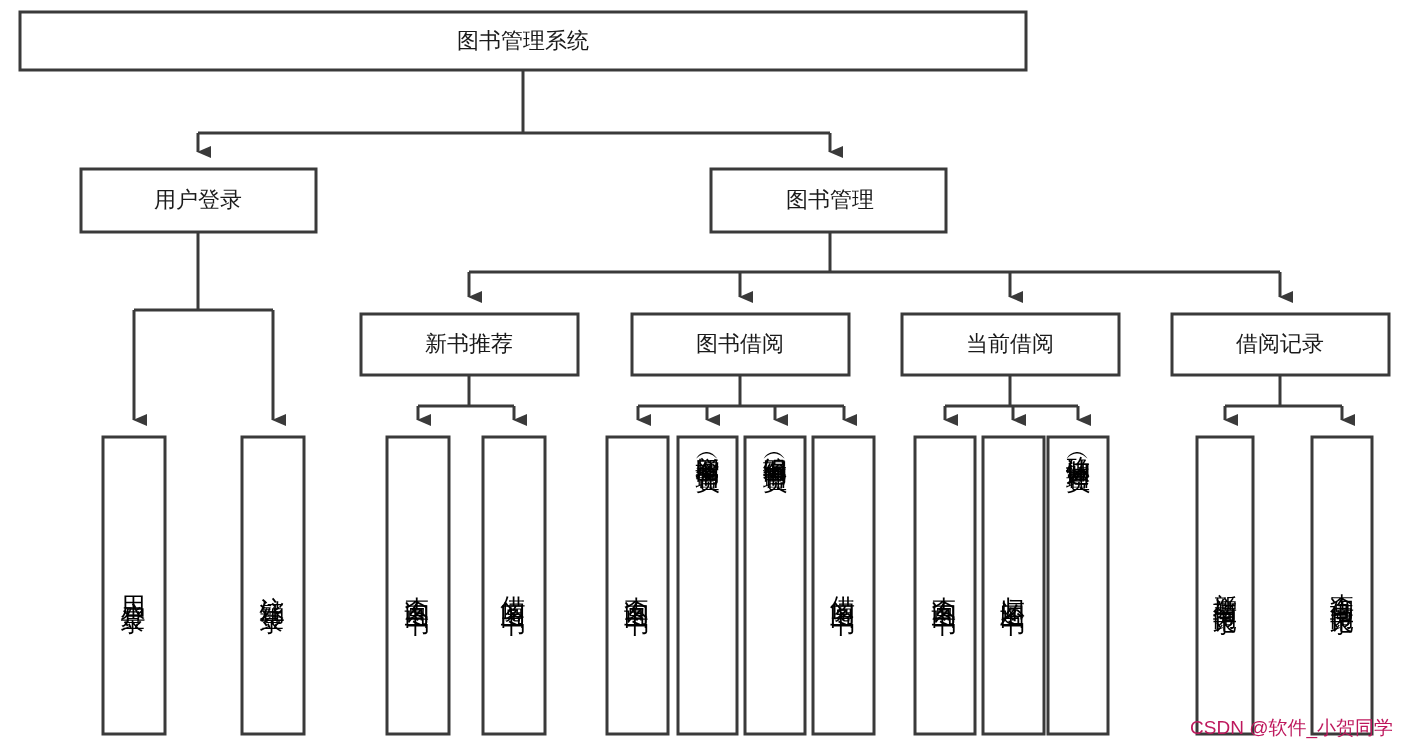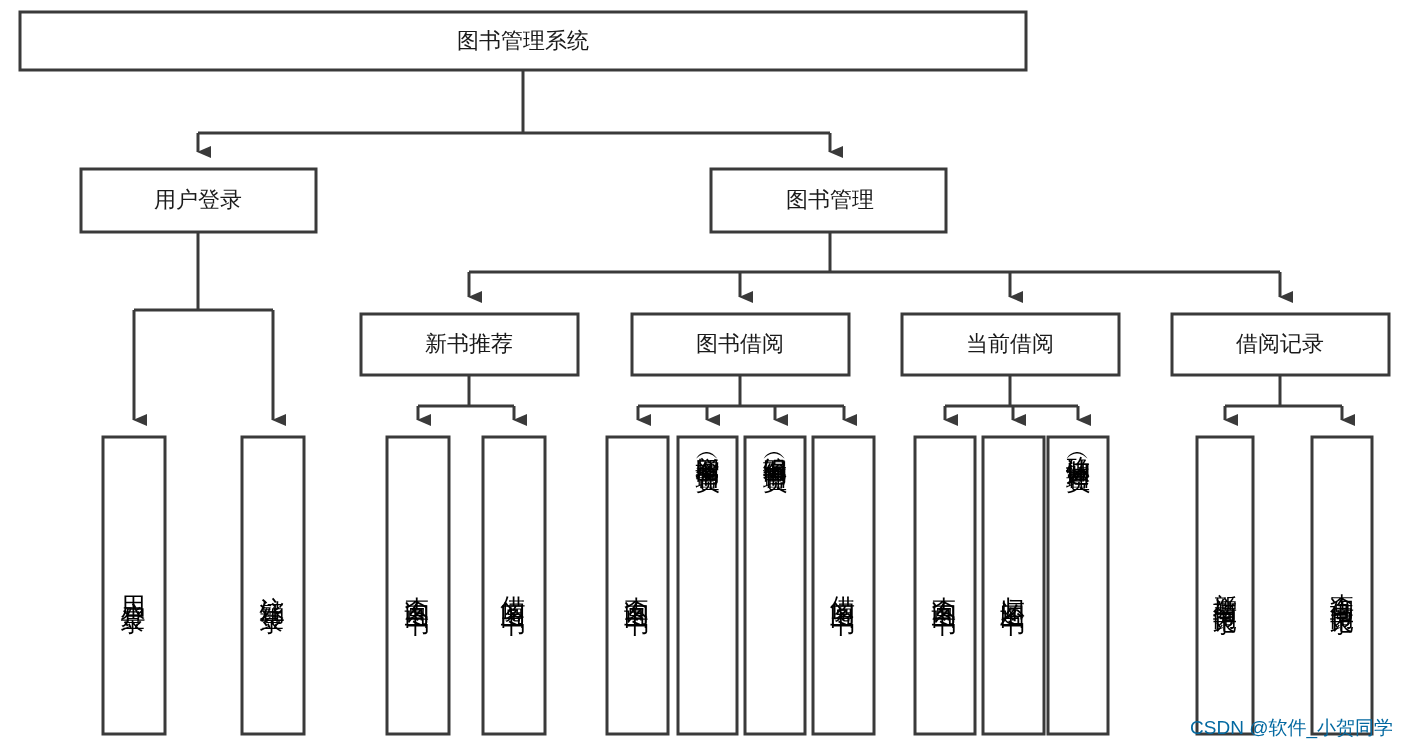--- a/index.html
+++ b/index.html
@@ -47,21 +47,21 @@
   .arrow-head {
     fill: #3a3a3a;
     stroke: none;
   }
   .watermark {
     position: absolute;
     right: 12px;
     bottom: 6px;
     font-family: "Liberation Sans", sans-serif;
     font-size: 19px;
-    color: #0369a1;
+    color: #be185d;
     white-space: nowrap;
     pointer-events: none;
   }
 </style>
 </head>
 <body>
 
 <svg id="diagram" viewBox="0 0 1405 747" xmlns="http://www.w3.org/2000/svg">
 
   <defs>

